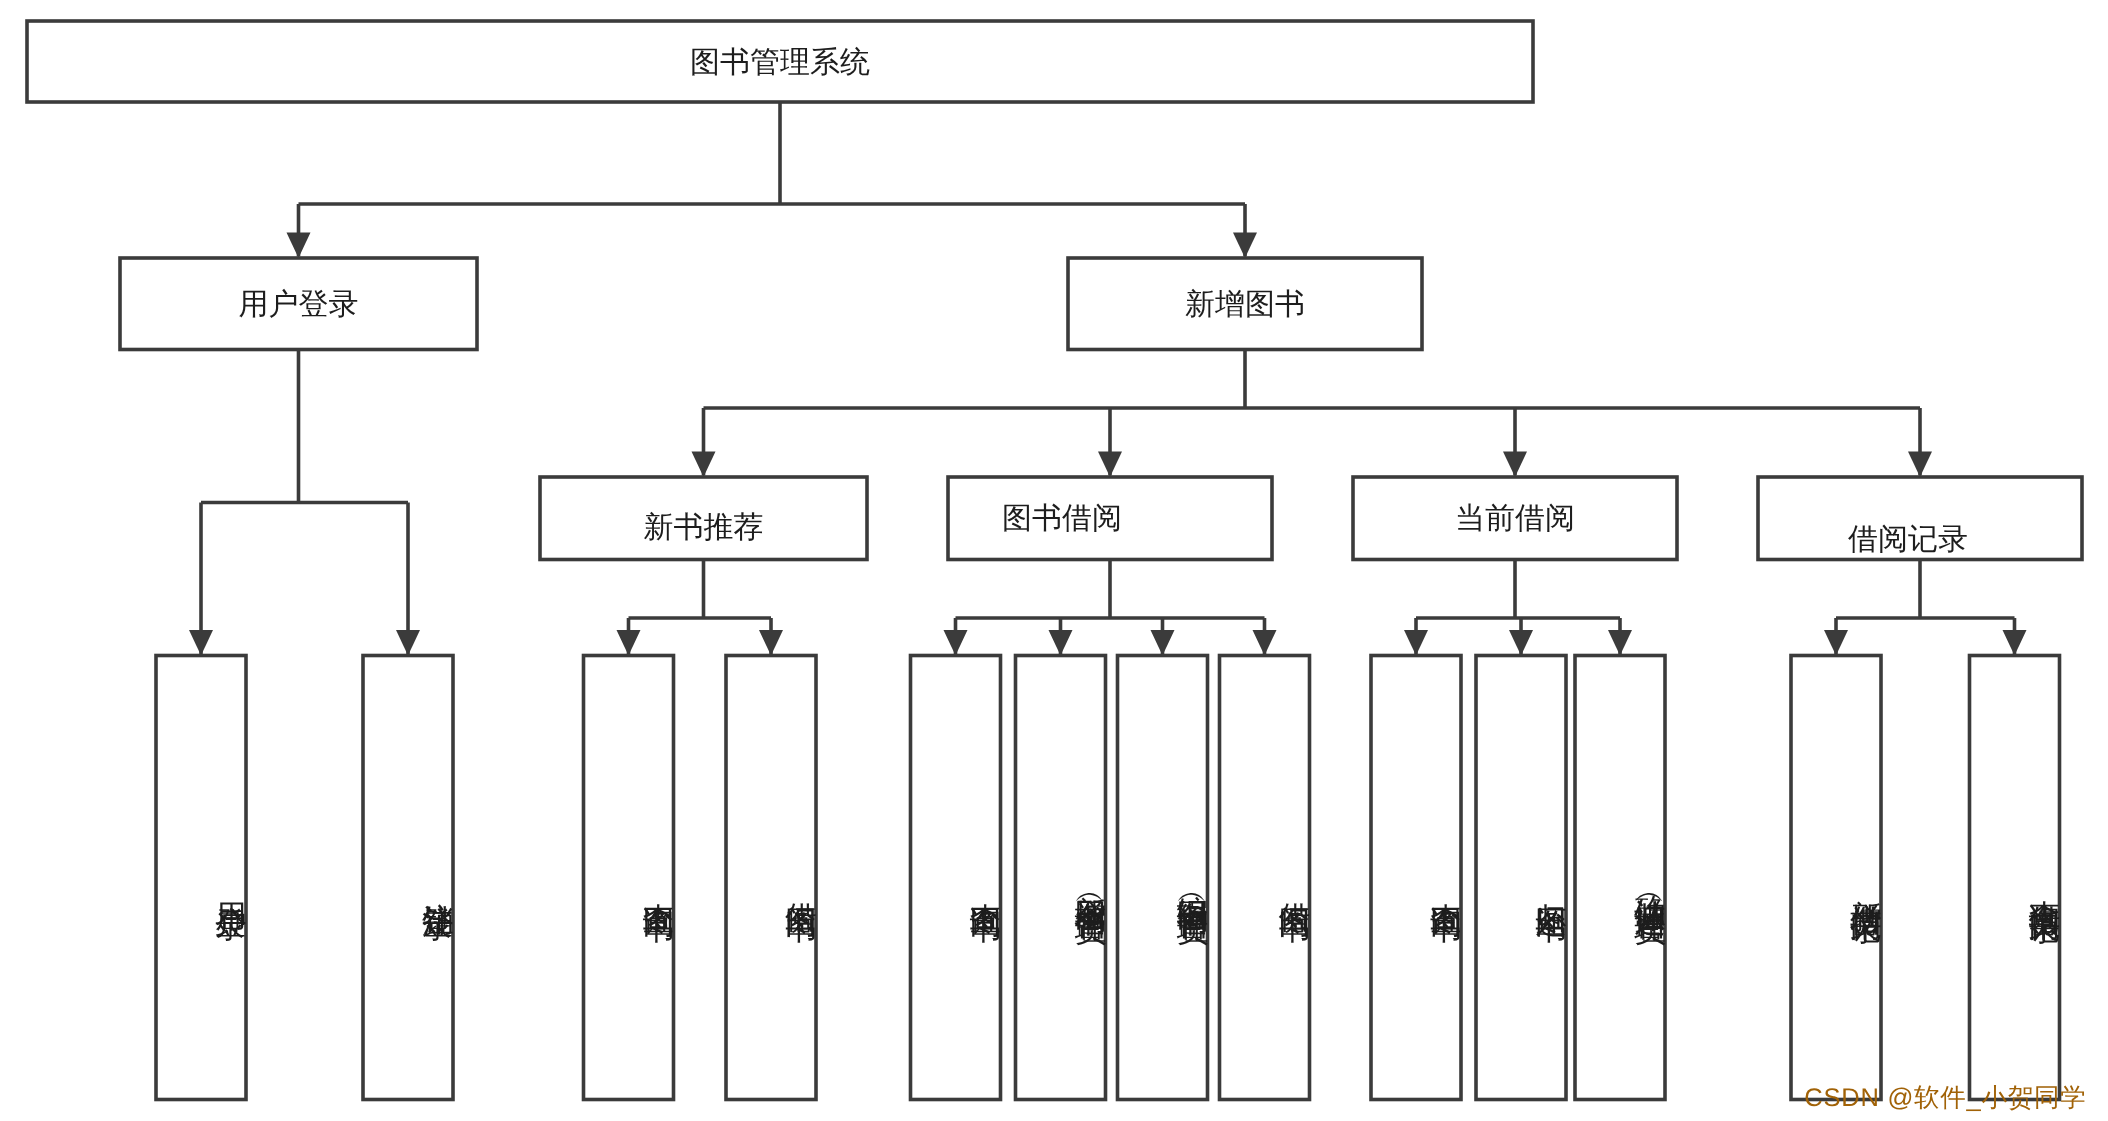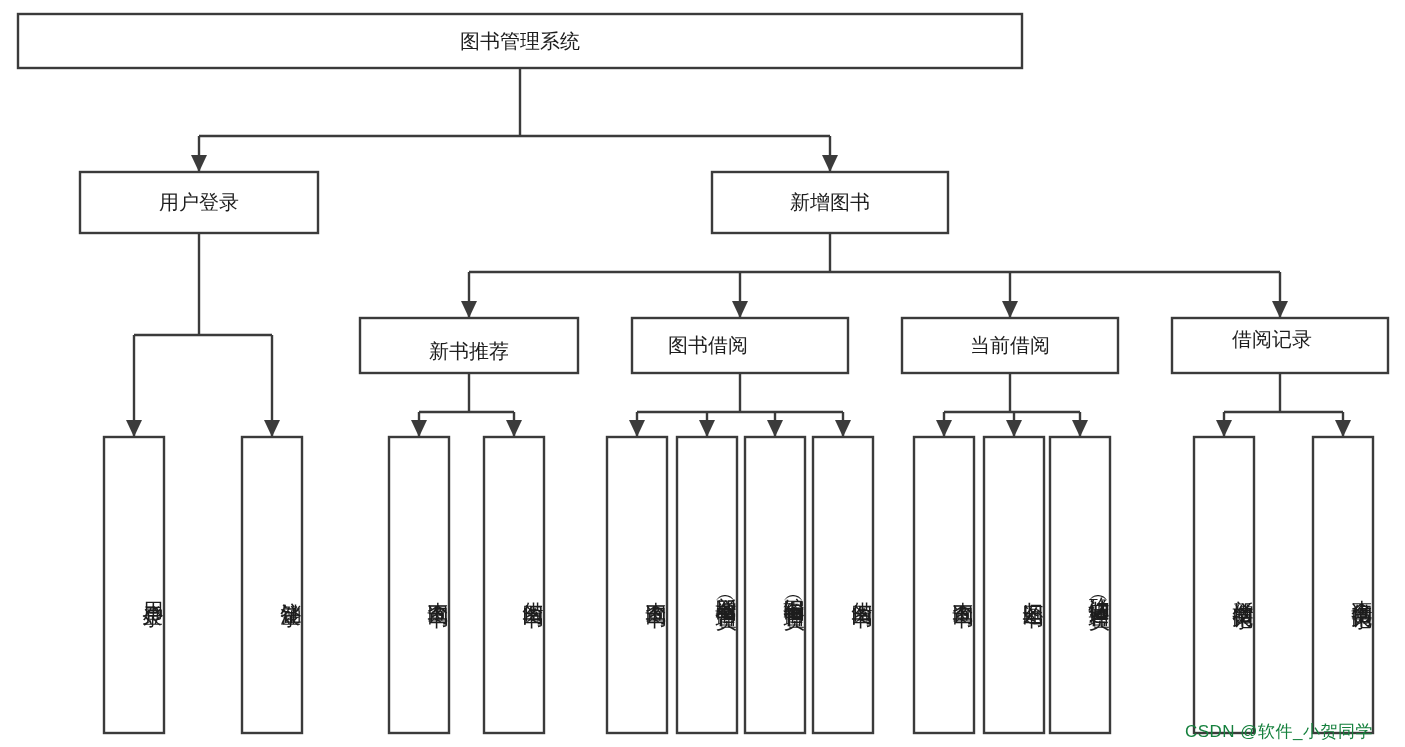--- a/index.html
+++ b/index.html
@@ -57,25 +57,25 @@
     align-items: center;
     justify-content: center;
     font-family: Liberation Serif, serif;
     font-size: 20px;
     color: #1d1d1d;
     white-space: nowrap;
     pointer-events: none;
   }
   #watermark {
     position: absolute;
-    right: 32px;
+    right: 14px;
     bottom: 4px;
     font-family: "Liberation Sans", "DejaVu Sans", sans-serif;
     font-size: 17px;
-    color: #15803d;
+    color: #a16207;
     letter-spacing: 0.5px;
     pointer-events: none;
   }
 </style>
 </head>
 <body>
 
 <svg id="diagram" viewBox="0 0 1405 747">
   <g id="connectors-layer">
       <line x1="520" y1="68" x2="520" y2="136" class="connector"></line>
@@ -155,21 +155,21 @@
     </g>
 </svg>
 
 <div id="labels-layer">
     <div class="htext-wrap" style="left: 18px; top: 14px; width: 1004px; height: 54px;">图书管理系统</div>
     <div class="htext-wrap" style="left: 80px; top: 172px; width: 238px; height: 61px;">用户登录</div>
     <div class="htext-wrap" style="left: 712px; top: 172px; width: 236px; height: 61px;">新增图书</div>
     <div class="htext-wrap" style="left: 360px; top: 318px; width: 218px; height: 66px;">新书推荐</div>
     <div class="htext-wrap" style="left: 600px; top: 318px; width: 216px; height: 55px;">图书借阅</div>
     <div class="htext-wrap" style="left: 902px; top: 318px; width: 216px; height: 55px;">当前借阅</div>
-    <div class="htext-wrap" style="left: 1172px; top: 312px; width: 200px; height: 55px;">借阅记录</div>
+    <div class="htext-wrap" style="left: 1172px; top: 332px; width: 200px; height: 55px;">借阅记录</div>
     <div class="vtext-wrap" style="left: 104px; top: 451px; width: 60px; height: 276px;">用户登录</div>
     <div class="vtext-wrap" style="left: 242px; top: 451px; width: 60px; height: 276px;">注销登录</div>
     <div class="vtext-wrap" style="left: 389px; top: 451px; width: 60px; height: 276px;">查询图书</div>
     <div class="vtext-wrap" style="left: 484px; top: 451px; width: 60px; height: 276px;">借阅图书</div>
     <div class="vtext-wrap" style="left: 607px; top: 451px; width: 60px; height: 276px;">查询图书</div>
     <div class="vtext-wrap" style="left: 677px; top: 451px; width: 60px; height: 276px;">新增图书（管理员）</div>
     <div class="vtext-wrap" style="left: 745px; top: 451px; width: 60px; height: 276px;">编辑图书（管理员）</div>
     <div class="vtext-wrap" style="left: 813px; top: 451px; width: 60px; height: 276px;">借阅图书</div>
     <div class="vtext-wrap" style="left: 914px; top: 451px; width: 60px; height: 276px;">查询图书</div>
     <div class="vtext-wrap" style="left: 984px; top: 451px; width: 60px; height: 276px;">归还图书</div>

